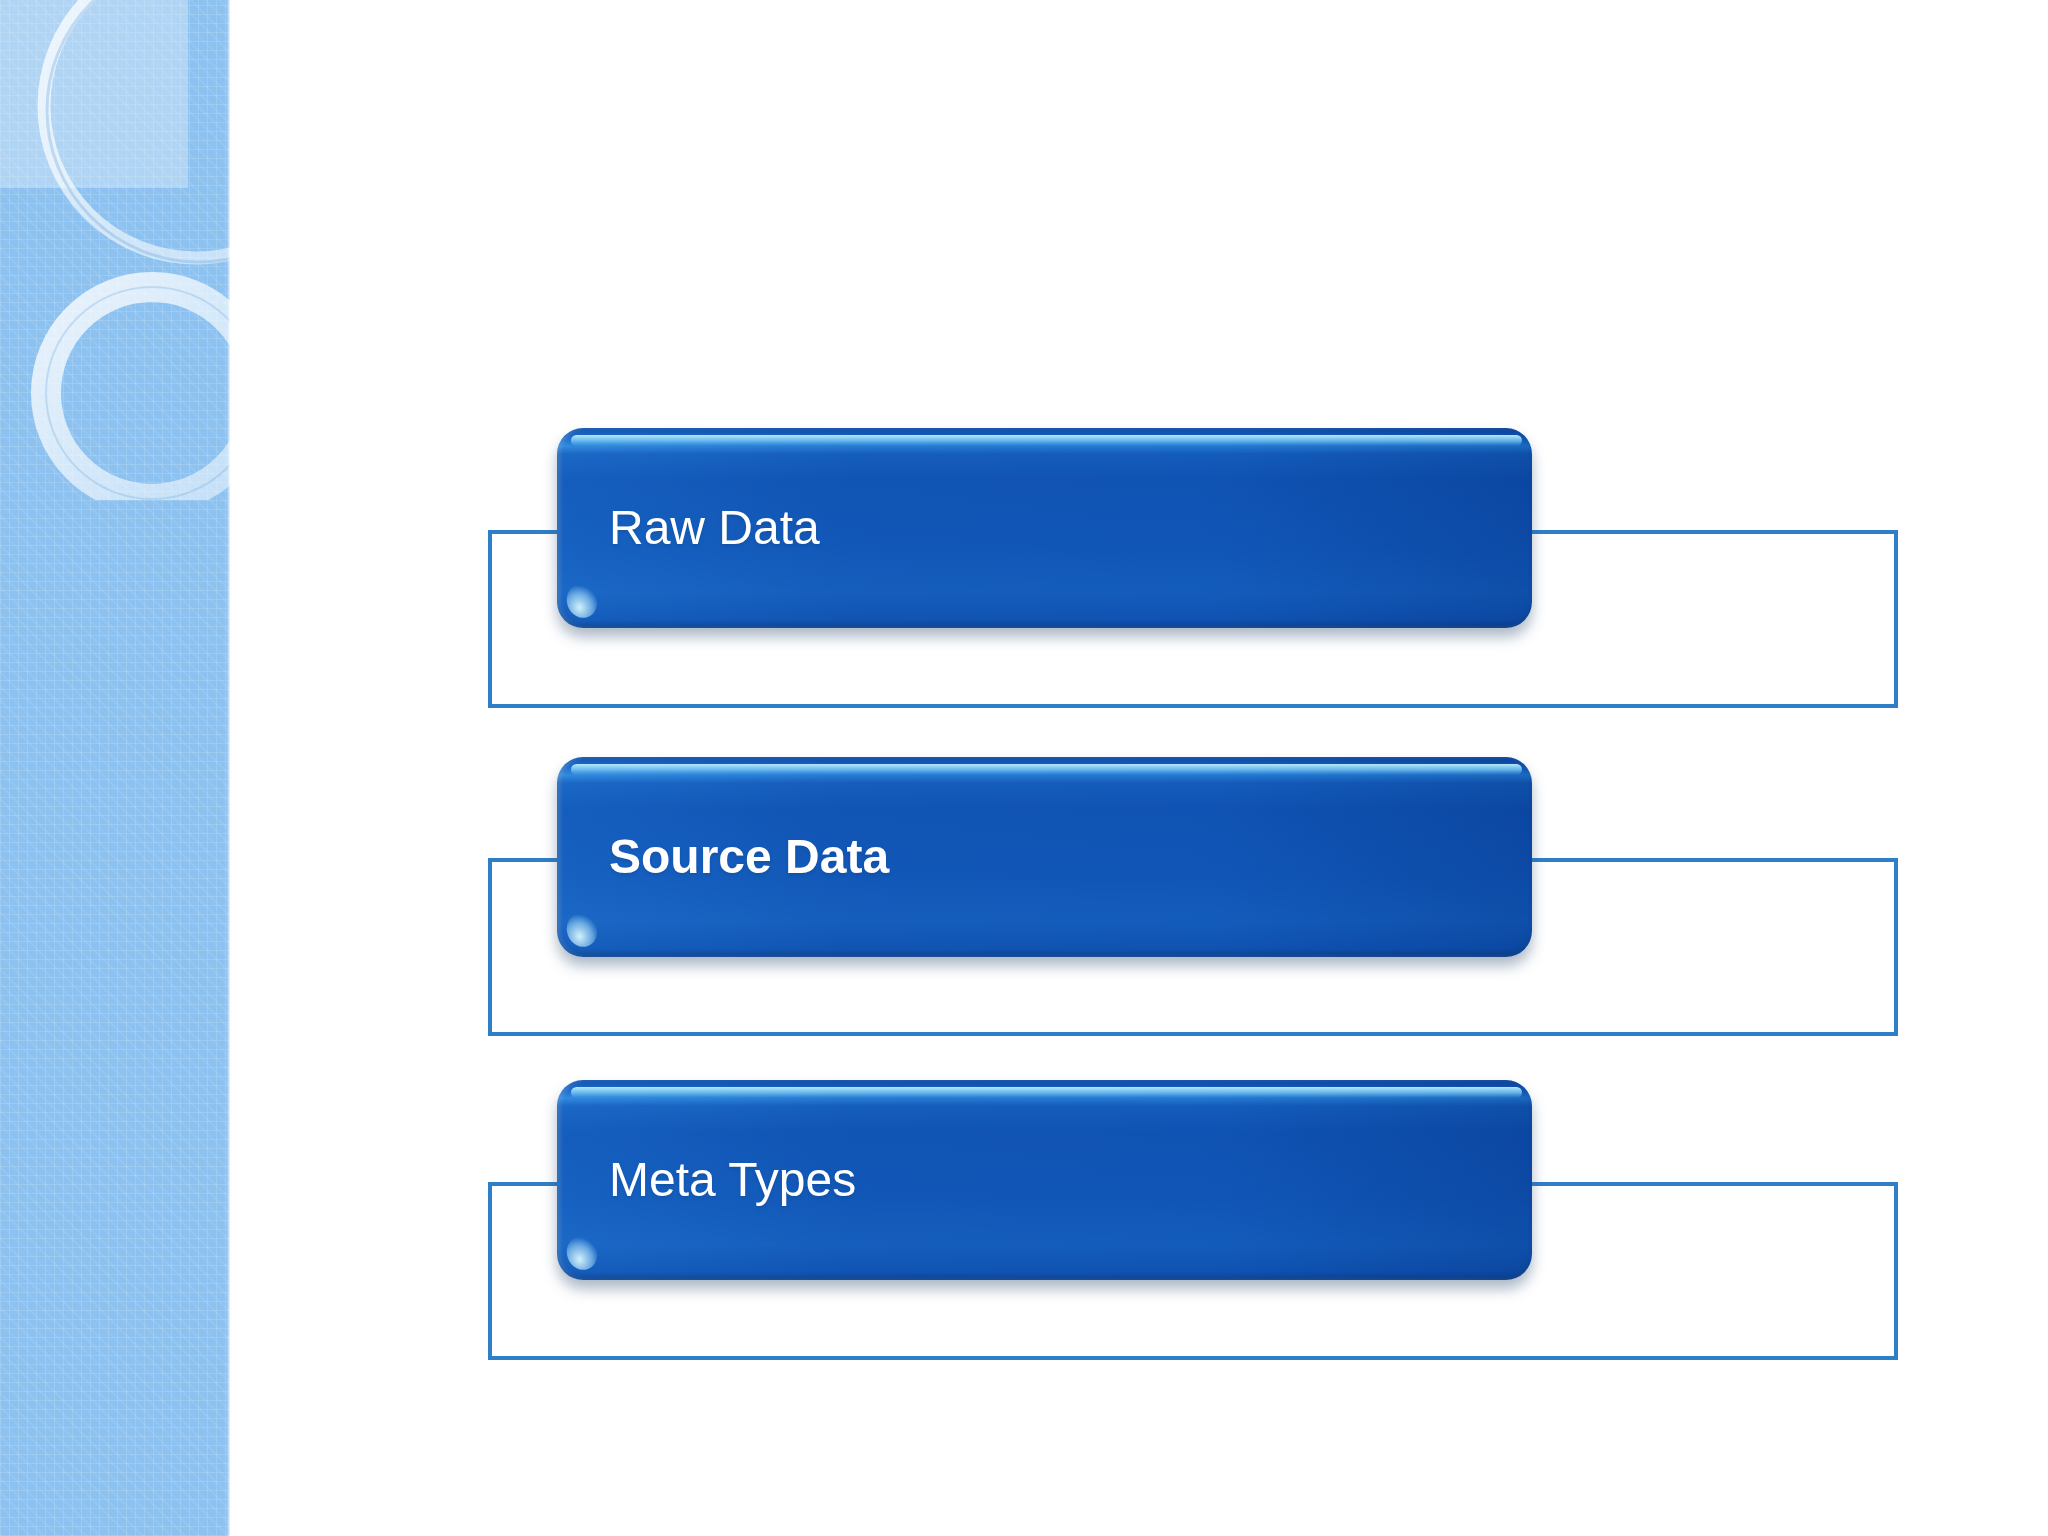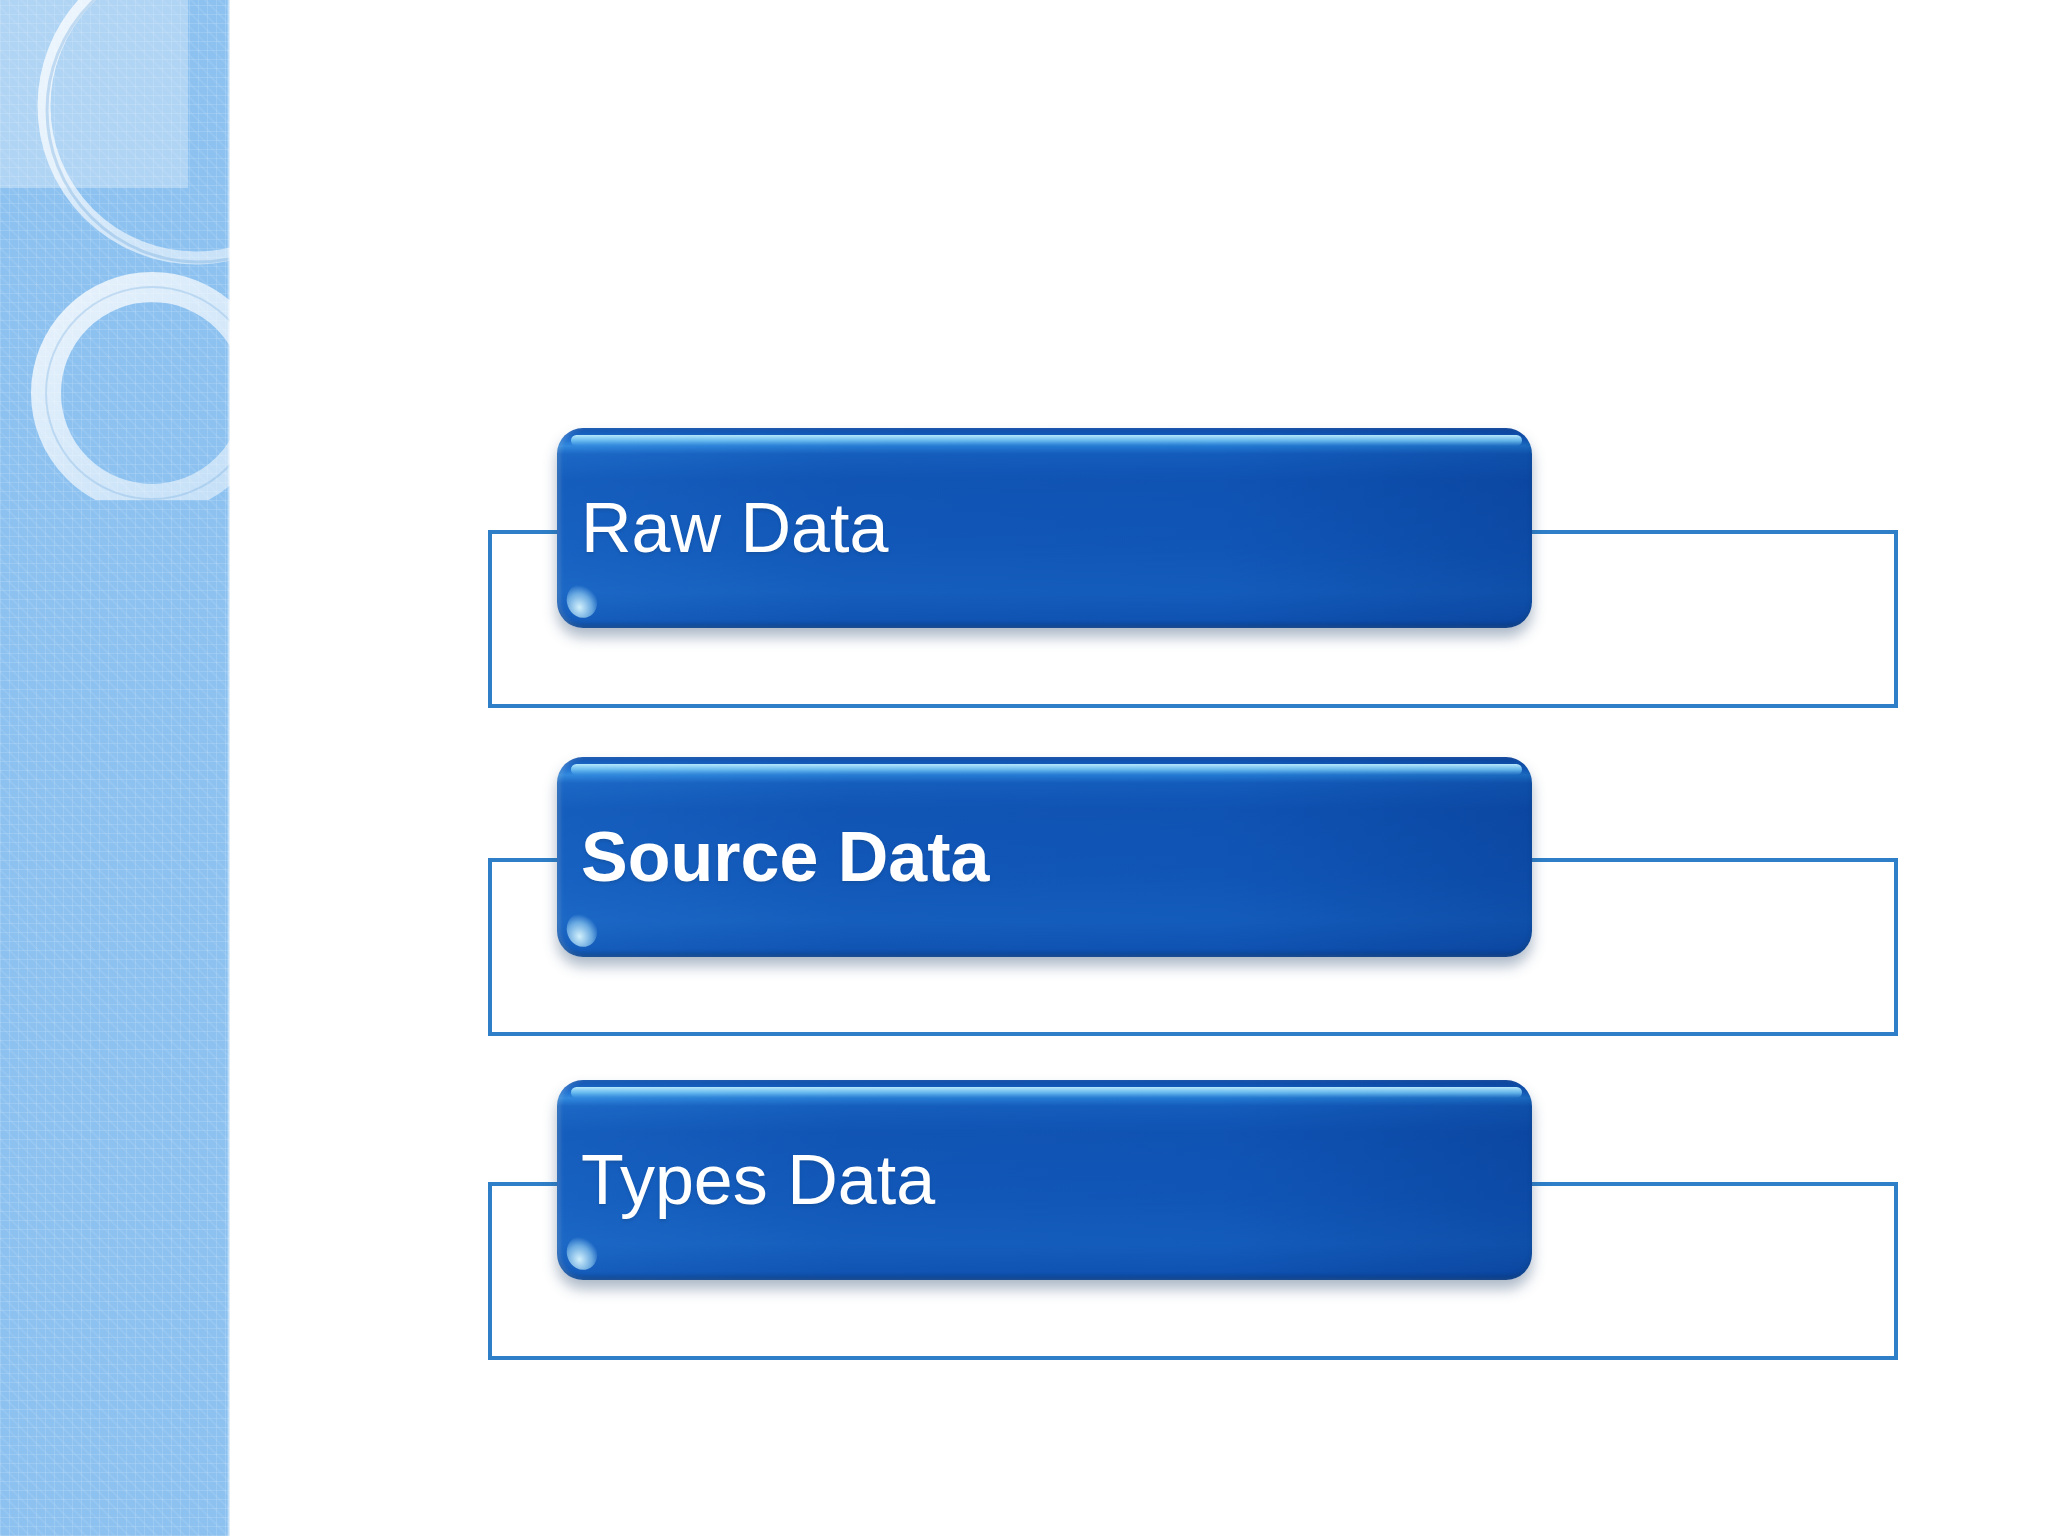--- a/index.html
+++ b/index.html
@@ -162,23 +162,23 @@
     height: 34px;
     border-radius: 50%;
     background: radial-gradient(ellipse at 35% 65%, rgba(220,248,255,0.95) 0%, rgba(170,225,250,0.55) 45%, rgba(170,225,250,0) 72%);
     transform: rotate(-20deg);
   }
 
   .bar-label {
     position: relative;
     z-index: 3;
     color: #ffffff;
-    font-size: 70px;
+    font-size: 48px;
     line-height: 1;
-    padding-left: 24px;
+    padding-left: 52px;
     white-space: nowrap;
     text-shadow: 0 2px 3px rgba(20,60,100,0.25);
   }
 </style>
 </head>
 <body>
 
 <div id="slide">
 
   <div id="sidebar">
@@ -215,18 +215,18 @@
     <div class="row" style="top:0;">
       <div class="outline-box" style="top:858px;"></div>
       <div class="bar" style="top:757px;font-weight:bold;">
         <span class="bar-label">Source Data</span>
       </div>
     </div>
 
     <div class="row" style="top:0;">
       <div class="outline-box" style="top:1182px;"></div>
       <div class="bar" style="top:1080px;">
-        <span class="bar-label">Types Data</span>
+        <span class="bar-label">Meta Types</span>
       </div>
     </div>
 
   </div>
 </div>
 
 </body></html>

